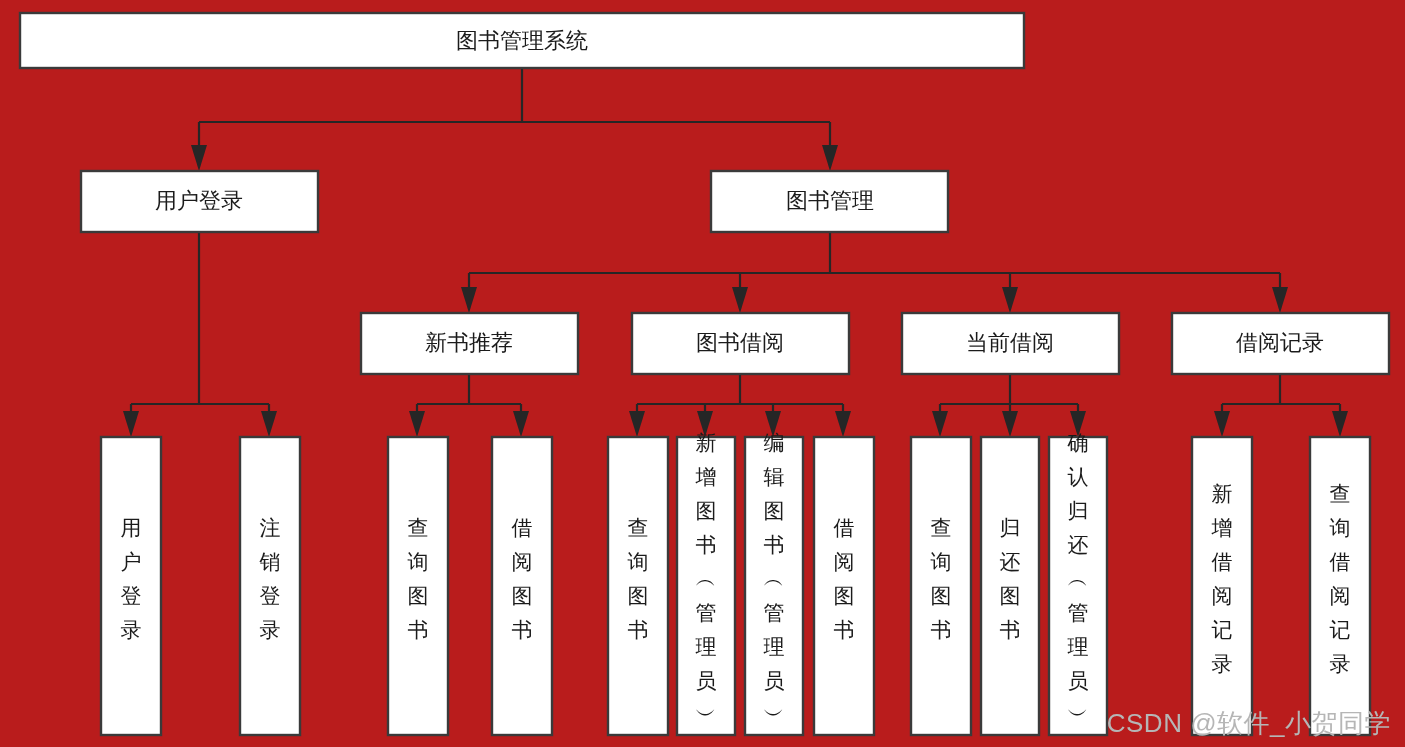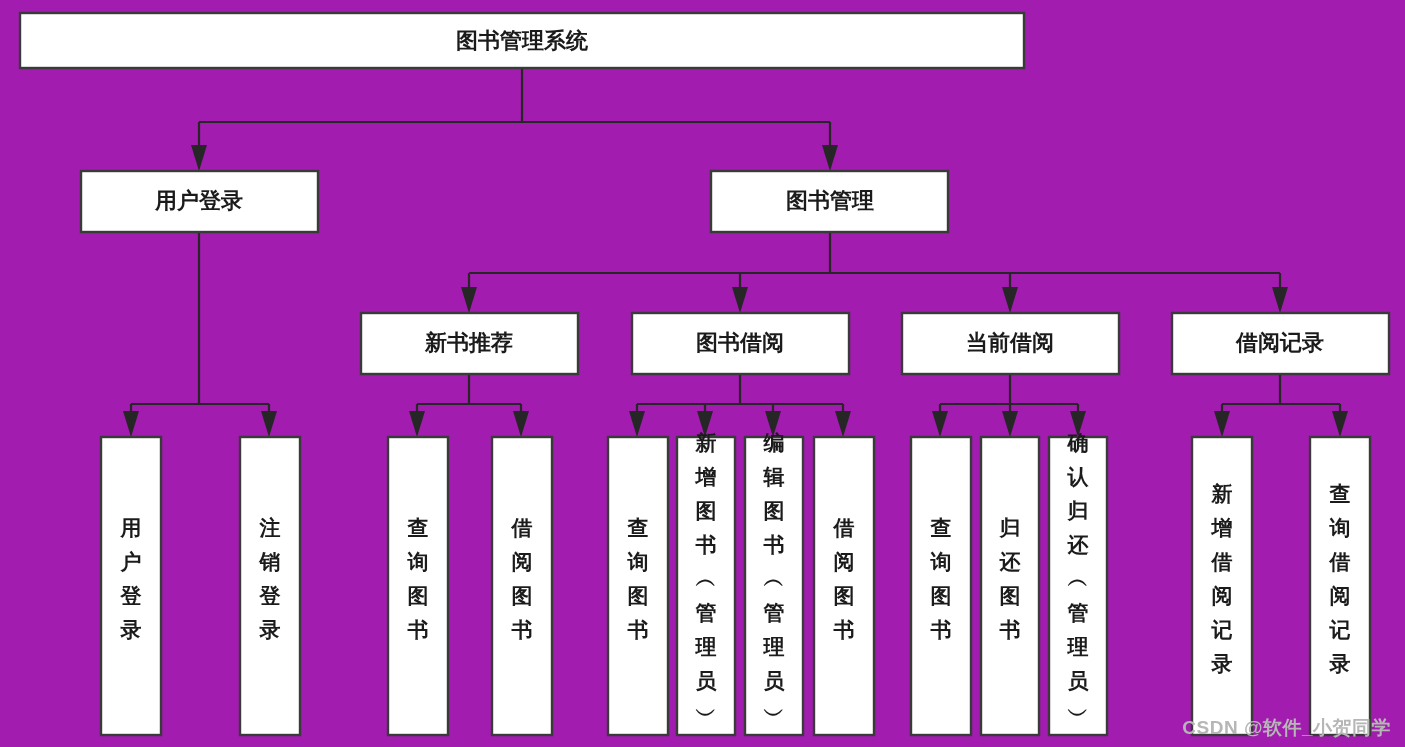--- a/index.html
+++ b/index.html
@@ -7,23 +7,22 @@
     padding: 0;
     background: #ffffff;
   }
   body {
     font-family: "Liberation Sans", "DejaVu Sans", sans-serif;
   }
   #diagram-root {
     position: relative;
     width: 1405px;
     height: 747px;
-    background: #a21caf;
+    background: #b91c1c;
     overflow: hidden;
-    font-weight: bold;
   }
   svg.flow {
     position: absolute;
     top: 0;
     left: 0;
     width: 1405px;
     height: 747px;
   }
   .node-box {
     fill: #ffffff;
@@ -49,21 +48,21 @@
     fill: none;
   }
   .arrow-head {
     fill: #262626;
   }
   .watermark {
     position: absolute;
     right: 14px;
     bottom: 6px;
     font-family: "Liberation Sans", "DejaVu Sans", sans-serif;
-    font-size: 19px;
+    font-size: 26px;
     color: #b6b6b6;
     white-space: nowrap;
     letter-spacing: 0.5px;
   }
 </style>
 </head>
 <body>
 
 <div id="diagram-root">
 

